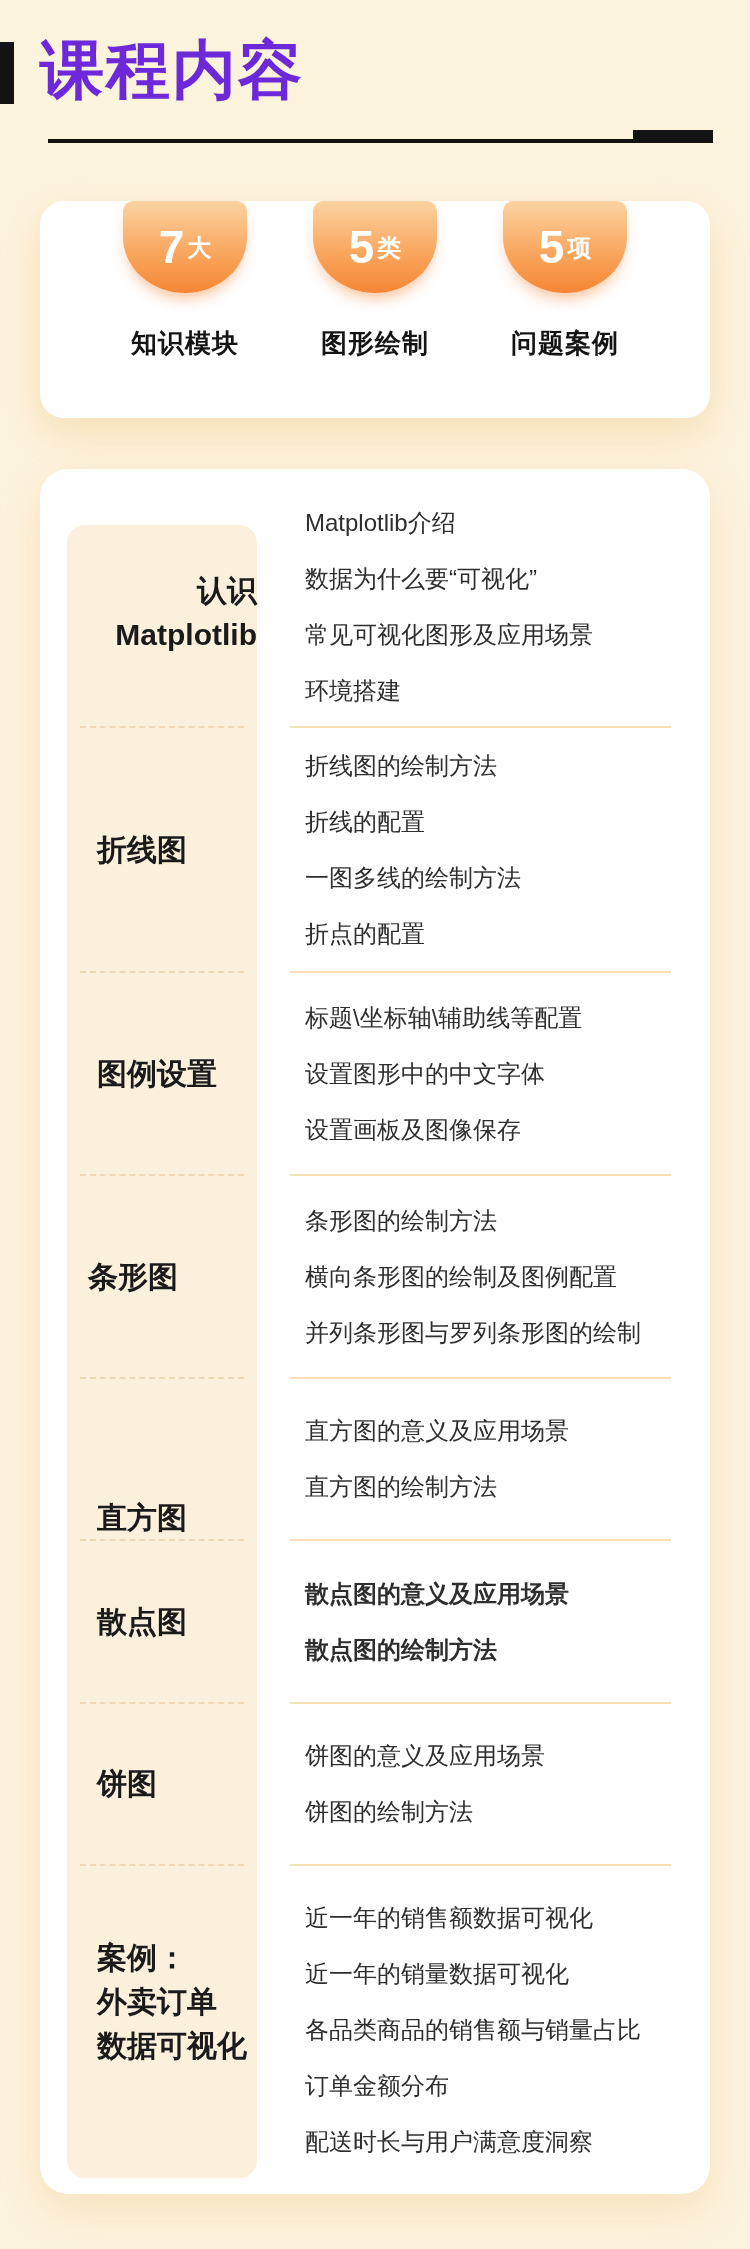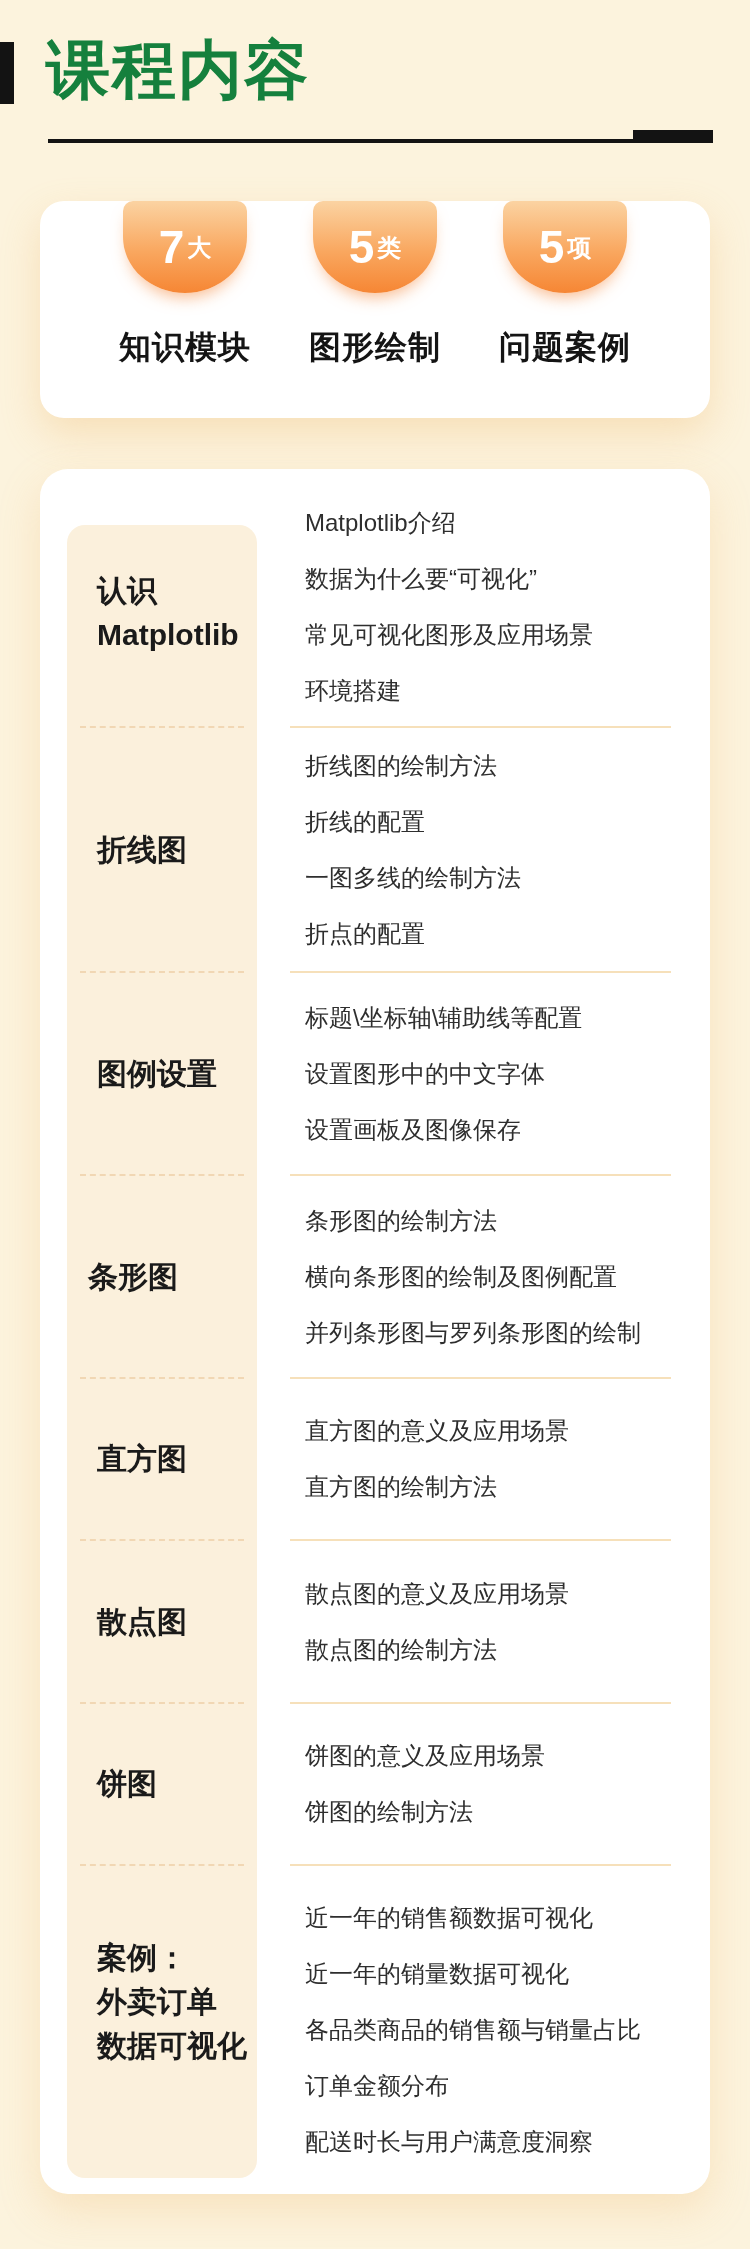--- a/index.html
+++ b/index.html
@@ -4,21 +4,21 @@
 <style>
   html,body{margin:0;padding:0;}
   body{
     width:750px;height:2249px;position:relative;overflow:hidden;
     background:#FCF3DD;
     font-family:"Liberation Sans",sans-serif;
     -webkit-font-smoothing:antialiased;
   }
   
   .accent-bar{position:absolute;left:0;top:42px;width:14px;height:62px;background:#131313;}
-  .page-title{position:absolute;left:46px;top:34px;font-size:64px;line-height:72px;font-weight:900;color:#15803d;letter-spacing:2px;white-space:nowrap;}
+  .page-title{position:absolute;left:40px;top:34px;font-size:64px;line-height:72px;font-weight:900;color:#6d28d9;letter-spacing:2px;white-space:nowrap;}
   .title-underline{position:absolute;left:48px;top:139px;width:665px;height:4px;background:#131313;}
   .underline-cap{position:absolute;left:633px;top:130px;width:80px;height:13px;background:#131313;}
 
   
   .stats-card{
     position:absolute;left:40px;top:201px;width:670px;height:217px;
     background:#FFFFFF;border-radius:24px;
     box-shadow:0 16px 38px rgba(238,178,98,.30);
     display:flex;justify-content:space-between;
     padding:0 50px;box-sizing:border-box;
@@ -26,21 +26,21 @@
   .stat{width:190px;display:flex;flex-direction:column;align-items:center;}
   .stat-badge{
     width:124px;height:92px;
     border-radius:10px 10px 62px 62px / 10px 10px 56px 56px;
     background:linear-gradient(180deg,#FBD3A2 0%,#F9A75F 55%,#F68634 100%);
     box-shadow:0 10px 16px -6px rgba(244,130,50,.55);
     display:flex;align-items:center;justify-content:center;
   }
   .stat-number{font-size:46px;font-weight:800;color:#FFFFFF;line-height:1;}
   .stat-unit{font-size:24px;font-weight:700;color:#FFFFFF;line-height:1;margin-left:3px;margin-top:2px;}
-  .stat-label{margin-top:33px;font-size:32px;font-weight:800;color:#141414;letter-spacing:1px;white-space:nowrap;}
+  .stat-label{margin-top:33px;font-size:26px;font-weight:800;color:#141414;letter-spacing:1px;white-space:nowrap;}
 
   
   .course-card{
     position:absolute;left:40px;top:469px;width:670px;height:1725px;
     background:#FFFFFF;border-radius:28px;
     box-shadow:0 16px 40px rgba(238,178,98,.25);
   }
   .topics-col{
     position:absolute;left:27px;top:56px;width:190px;height:1653px;
     background:#FBF0DC;border-radius:18px;
@@ -97,34 +97,34 @@
       <span class="stat-number">5</span>
       <span class="stat-unit">项</span>
     </div>
     <div class="stat-label">问题案例</div>
   </div>
 </div>
 
 <div class="course-card">
 
   <div class="topics-col">
-    <div class="topic-cell" style="height:202px;padding-bottom:26px;">
+    <div class="topic-cell" style="height:202px;padding-bottom:26px;text-align:right;">
       <div>认识</div>
       <div>Matplotlib</div>
     </div>
     <div class="topic-cell" style="height:245px;">
       <div>折线图</div>
     </div>
     <div class="topic-cell" style="height:203px;">
       <div>图例设置</div>
     </div>
     <div class="topic-cell" style="height:203px;padding-left:21px;">
       <div>条形图</div>
     </div>
-    <div class="topic-cell" style="height:162px;">
+    <div class="topic-cell" style="height:162px;justify-content:flex-end;">
       <div>直方图</div>
     </div>
     <div class="topic-cell" style="height:163px;">
       <div>散点图</div>
     </div>
     <div class="topic-cell" style="height:162px;">
       <div>饼图</div>
     </div>
     <div class="topic-cell" style="height:313px;padding-bottom:40px;">
       <div>案例：</div>
@@ -153,21 +153,21 @@
     </div>
     <div class="detail-cell" style="height:203px;">
       <div>条形图的绘制方法</div>
       <div>横向条形图的绘制及图例配置</div>
       <div>并列条形图与罗列条形图的绘制</div>
     </div>
     <div class="detail-cell" style="height:162px;">
       <div>直方图的意义及应用场景</div>
       <div>直方图的绘制方法</div>
     </div>
-    <div class="detail-cell" style="height:163px;">
+    <div class="detail-cell" style="height:163px;font-weight:bold;">
       <div>散点图的意义及应用场景</div>
       <div>散点图的绘制方法</div>
     </div>
     <div class="detail-cell" style="height:162px;">
       <div>饼图的意义及应用场景</div>
       <div>饼图的绘制方法</div>
     </div>
     <div class="detail-cell" style="height:329px;">
       <div>近一年的销售额数据可视化</div>
       <div>近一年的销量数据可视化</div>

